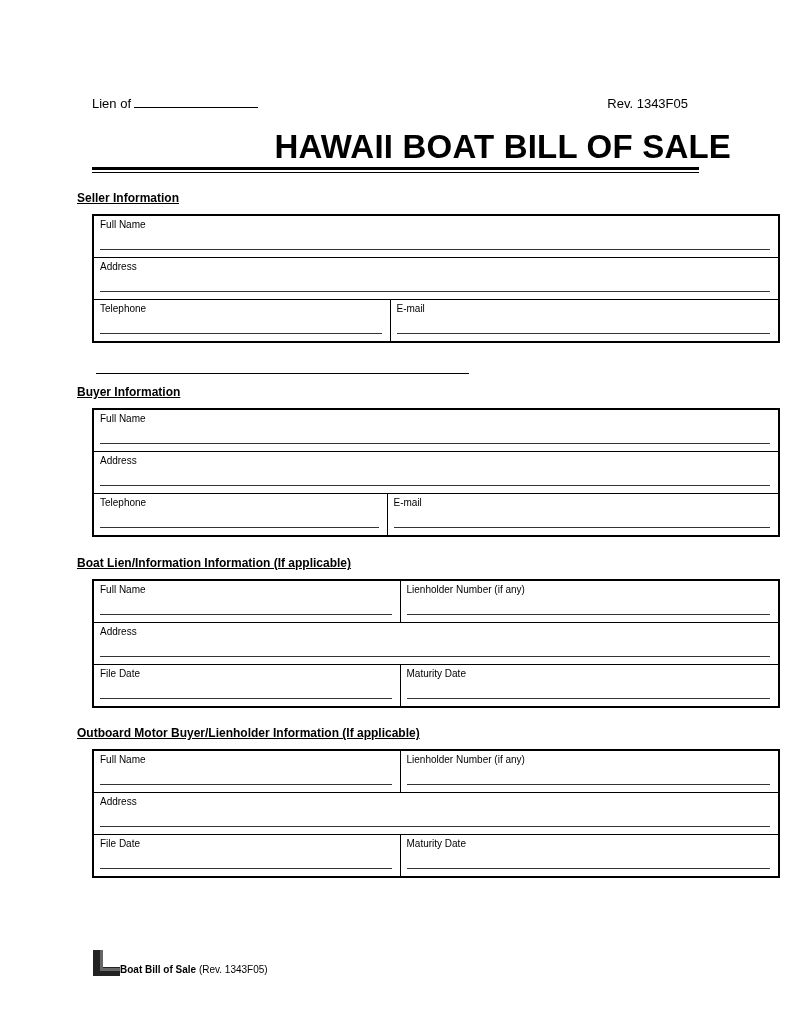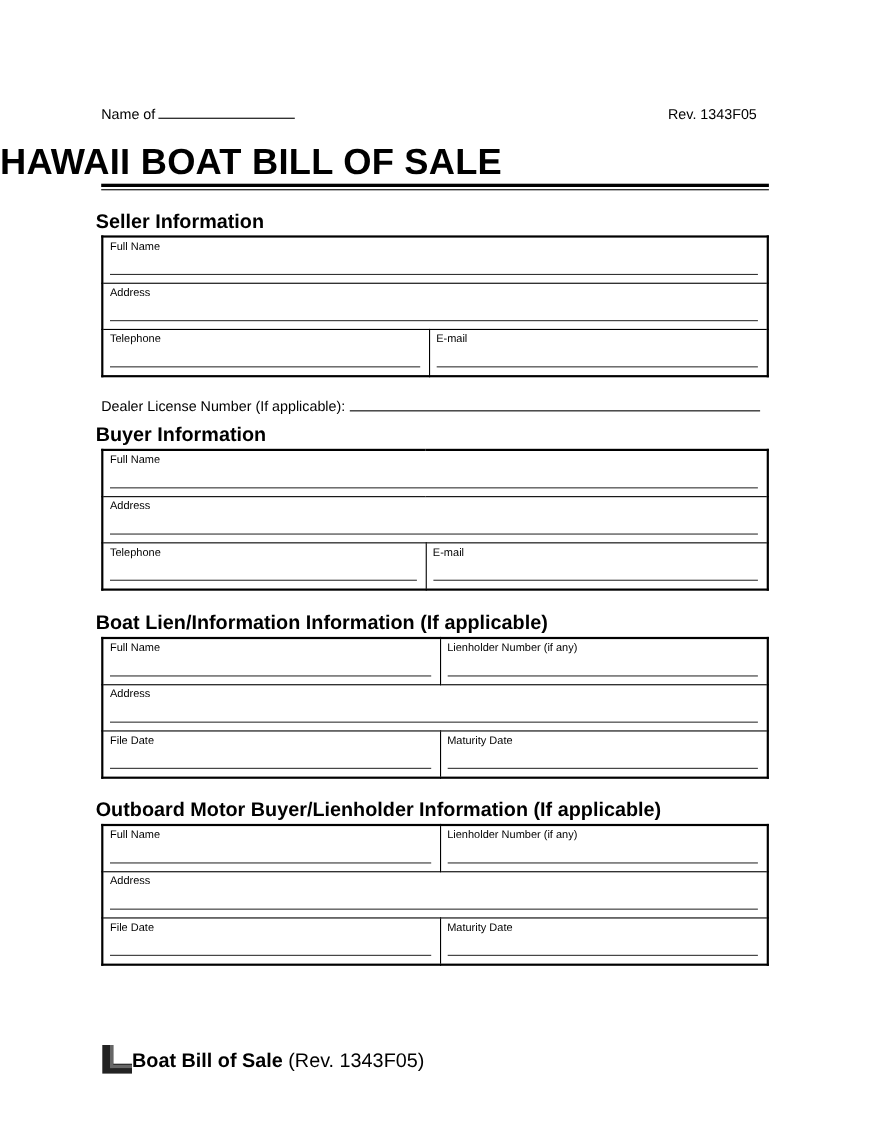--- a/index.html
+++ b/index.html
@@ -2,44 +2,44 @@
 <html><head>
 <meta charset="utf-8">
 <style>
   html, body { margin:0; padding:0; background:#ffffff; }
   body { width:791px; height:1024px; position:relative; overflow:hidden;
          font-family:"Liberation Sans", sans-serif; color:#000; }
   .abs { position:absolute; }
   .state { left:92px; top:94px; font-size:13px; }
   .state .blank { display:inline-block; width:124px; border-bottom:1px solid #000; height:13px; vertical-align:baseline; margin-left:3px; }
   .rev { right:103px; top:96px; font-size:13px; }
-  .title { left:0; width:731px; top:128px; text-align:left; font-size:33px; font-weight:bold; letter-spacing:0.2px; }
+  .title { left:0; width:731px; top:128px; text-align:right; font-size:33px; font-weight:bold; letter-spacing:0.2px; }
   .rule1 { left:92px; width:607px; top:167px; height:0; border-top:3px solid #000; }
   .rule2 { left:92px; width:607px; top:172px; height:0; border-top:1px solid #000; }
-  .heading { left:87px; font-size:18px; font-weight:bold; }
-  table.form { position:absolute; left:92px; width:607px; border-collapse:collapse; border:2px solid #000; table-layout:fixed; }
+  .heading { left:77px; font-size:12px; font-weight:bold;text-decoration:underline; }
+  table.form { position:absolute; left:92px; width:688px; border-collapse:collapse; border:2px solid #000; table-layout:fixed; }
   table.form td { border:1px solid #000; padding:0; vertical-align:top; height:41px; position:relative; }
   table.form tr:first-child td { height:41px; }
   .lbl { position:absolute; left:6px; top:3px; font-size:10px; }
   .line { position:absolute; left:6px; right:8px; bottom:7px; border-bottom:1px solid #333; height:0; }
   .dealer { left:92px; top:360px; font-size:13px; }
   .dealer .blank { display:inline-block; width:373px; border-bottom:1px solid #000; height:13px; vertical-align:baseline; margin-left:4px; }
-  .footer { left:93px; top:950px; font-size:18px; display:flex; align-items:flex-end; }
+  .footer { left:93px; top:950px; font-size:10px; display:flex; align-items:flex-end; }
   .logo { width:27px; height:26px; position:relative; background:#222; margin-right:0; }
   .logo .notch { position:absolute; left:10px; top:0; width:17px; height:17px; background:#fff; }
   .logo .inner { position:absolute; left:7px; top:0; width:3px; height:21px; background:#666; }
   .logo .inner2 { position:absolute; left:7px; top:18px; width:20px; height:3px; background:#666; }
   .footer .txt { margin-bottom:1px; }
   .footer b { font-weight:bold; }
 </style>
 </head>
 <body>
 
 <div class="abs state">
-  <span>Name of</span><span class="blank"></span>
+  <span>Lien of</span><span class="blank"></span>
 </div>
 <div class="abs rev">Rev. 1343F05</div>
 <div class="abs title">HAWAII BOAT BILL OF SALE</div>
 <div class="abs rule1"></div>
 <div class="abs rule2"></div>
 
 <div class="abs heading" style="top:191px;">Seller Information</div>
 <table class="form" style="top:214px;">
   <colgroup>
       <col style="width:297px">
@@ -65,21 +65,21 @@
     </td>
     <td>
       <span class="lbl">E-mail</span>
       <span class="line"></span>
     </td>
   </tr>
 </tbody>
   </table>
 
 <div class="abs dealer">
-  <span>Dealer License Number (If applicable):</span><span class="blank"></span>
+  <span class="blank"></span>
 </div>
 
 <div class="abs heading" style="top:385px;text-align:center;">Buyer Information</div>
 <table class="form" style="top:408px;">
   <colgroup>
       <col style="width:294px">
       <col>
     </colgroup>
   <tbody>
       <tr>

